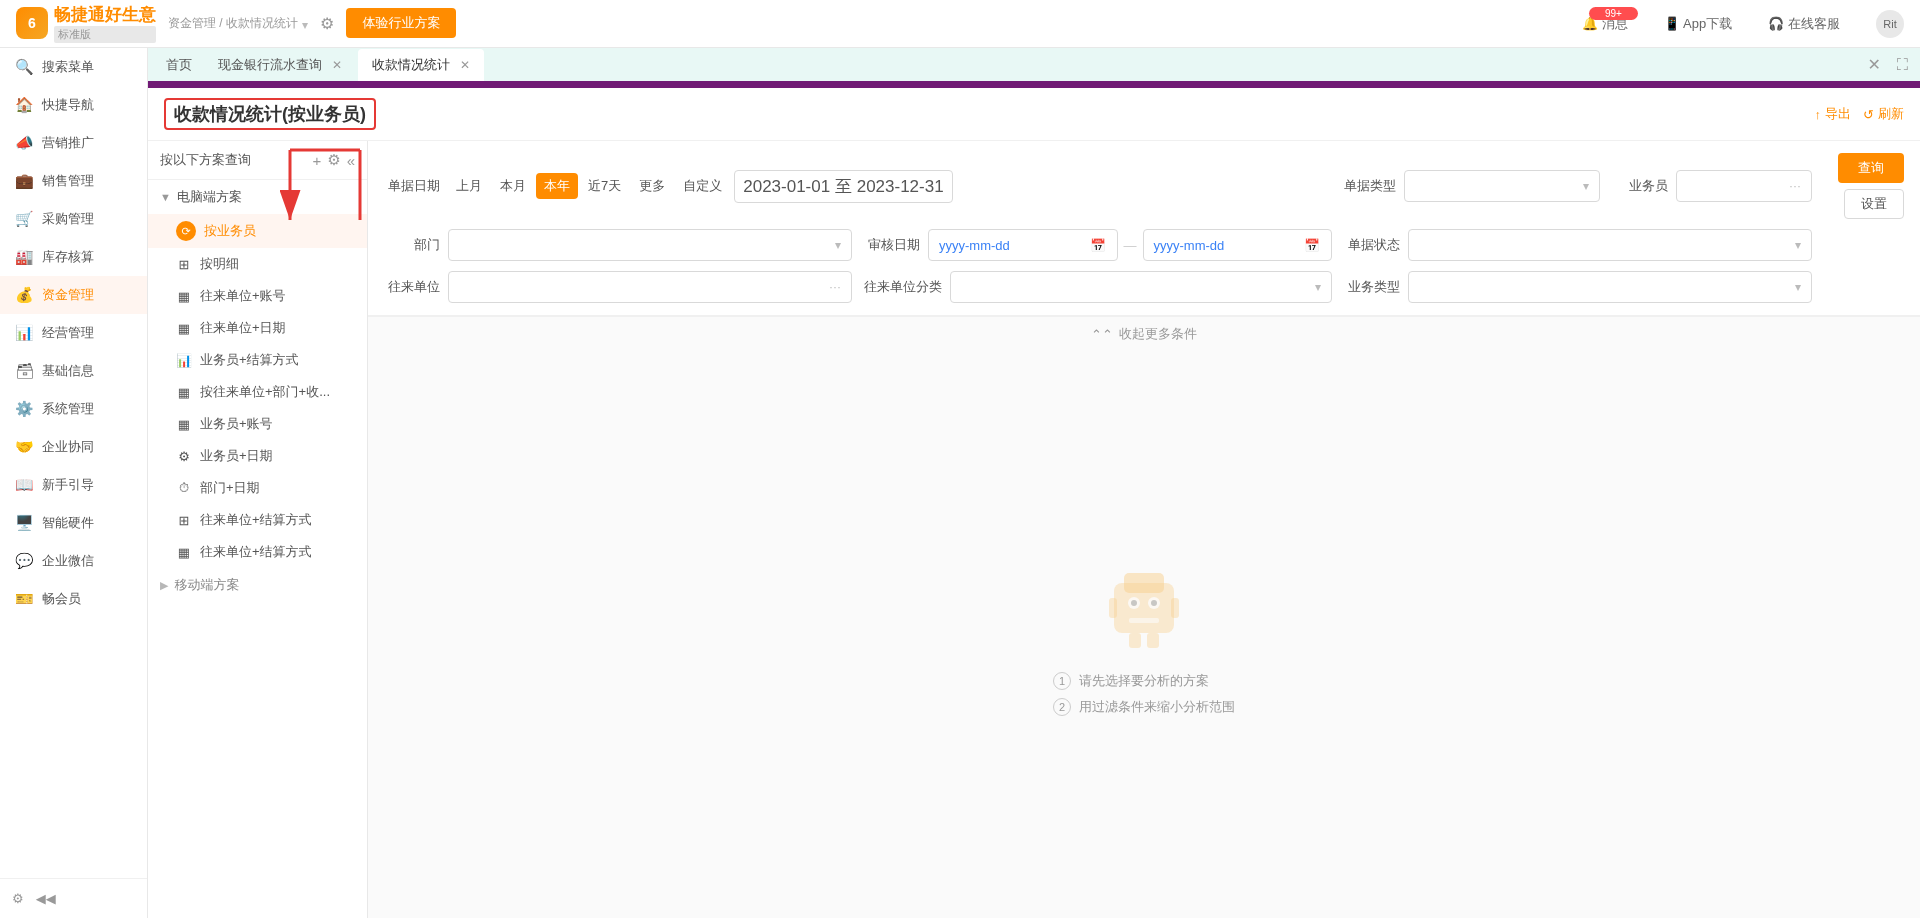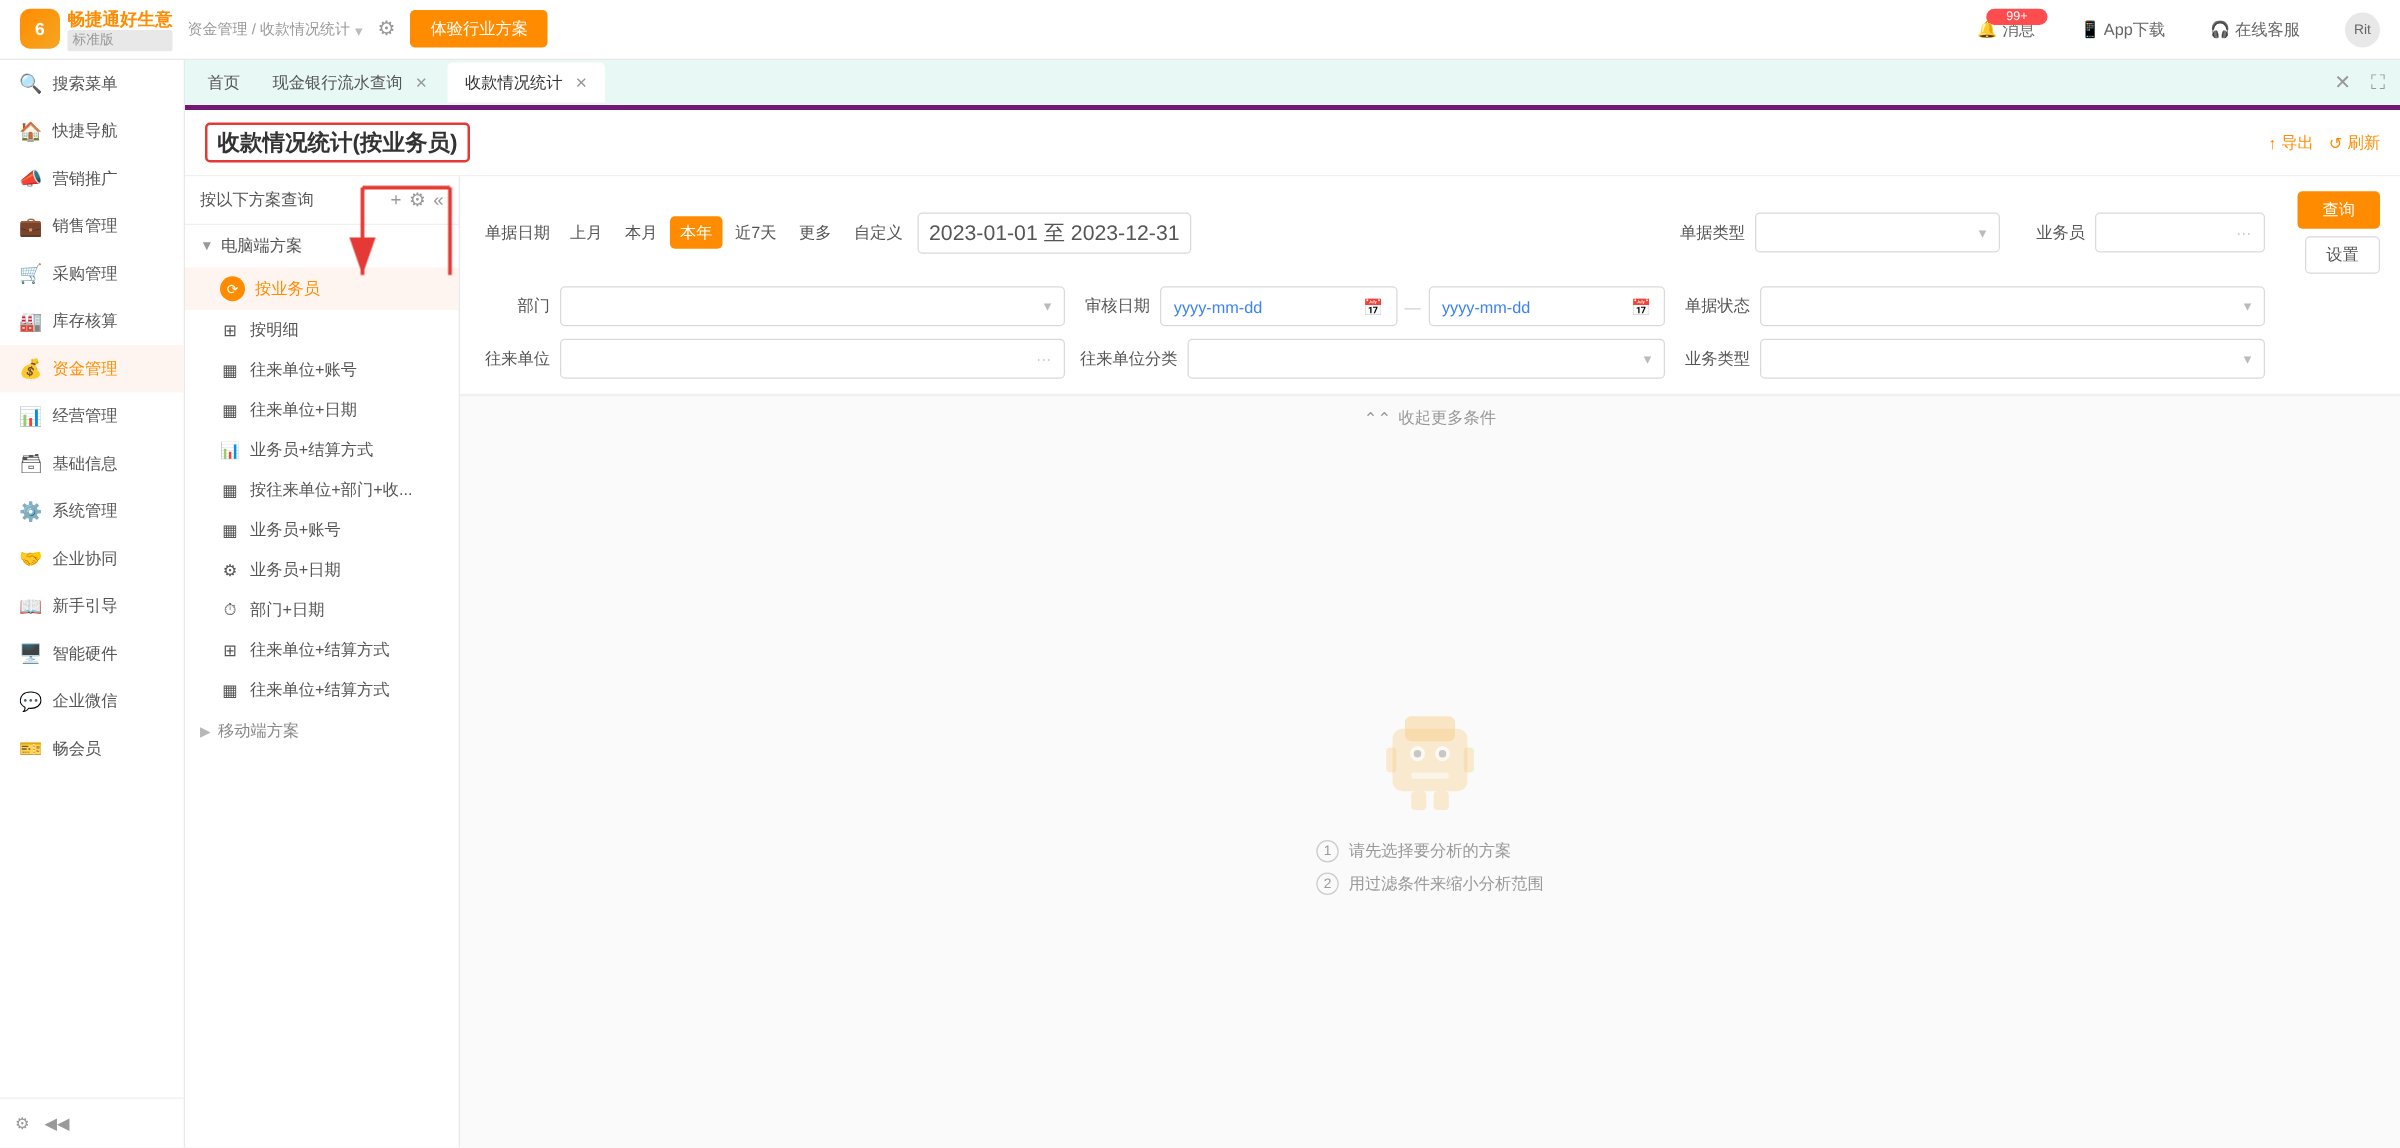--- a/index.html
+++ b/index.html
@@ -55,21 +55,21 @@
     
     .content-area { flex: 1; display: flex; flex-direction: column; overflow: hidden; }
 
     
     .tab-bar {
       height: 40px;
       background: #e8f8f5;
       display: flex;
       align-items: center;
       padding: 0 8px;
-      border-bottom: 4px solid #701a75;
+      border-bottom: 7px solid #701a75;
       gap: 2px;
     }
     .tab-item {
       height: 32px;
       padding: 0 14px;
       display: flex;
       align-items: center;
       gap: 6px;
       cursor: pointer;
       font-size: 13px;
@@ -253,21 +253,21 @@
 </head>
 <body>
 
 <div class="top-header">
   <div class="top-header-left">
     <div class="logo-area">
       <div class="logo-icon">
         <span>6</span>
       </div>
       <div style="display:flex;flex-direction:column;line-height:1.3;">
-        <span style="font-size:14px;color:#ff8c00;font-weight:bold;">畅捷通好生意</span>
+        <span style="font-size:17px;color:#ff8c00;font-weight:bold;">畅捷通好生意</span>
         <span style="font-size:11px;color:#999;background:#e8e8e8;border-radius:2px;padding:1px 4px;">标准版</span>
       </div>
     </div>
     <div class="breadcrumb-area">
       <span>资金管理 / 收款情况统计</span>
       <span style="color:#bbb;">▾</span>
     </div>
     <div class="gear-icon-top">⚙</div>
     <button class="trial-btn">体验行业方案</button>
   </div>

